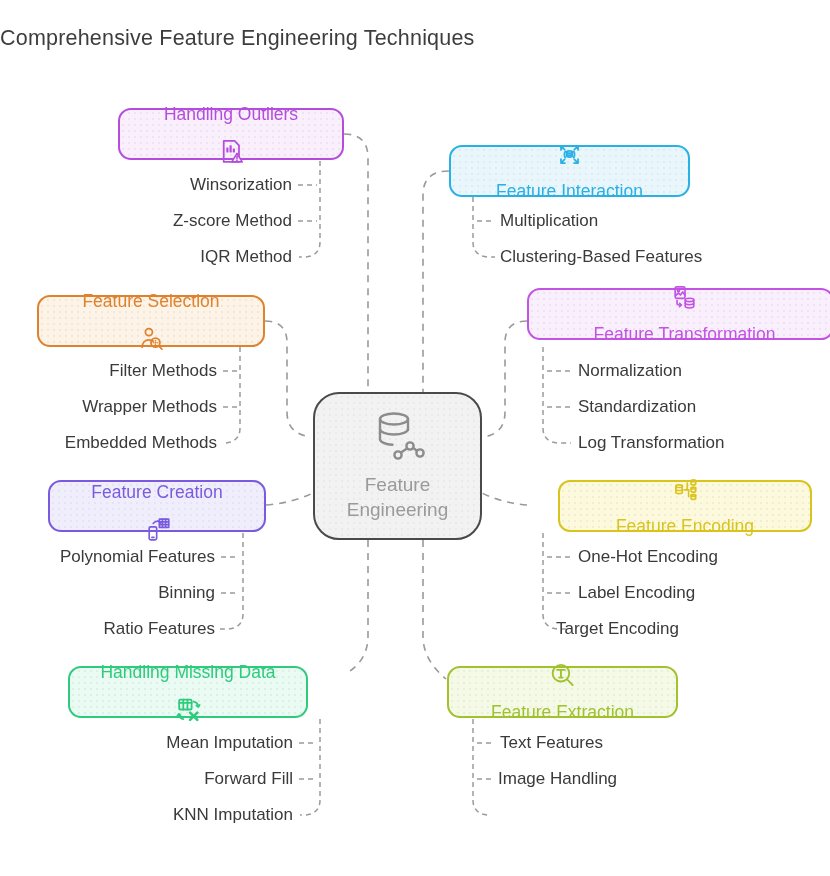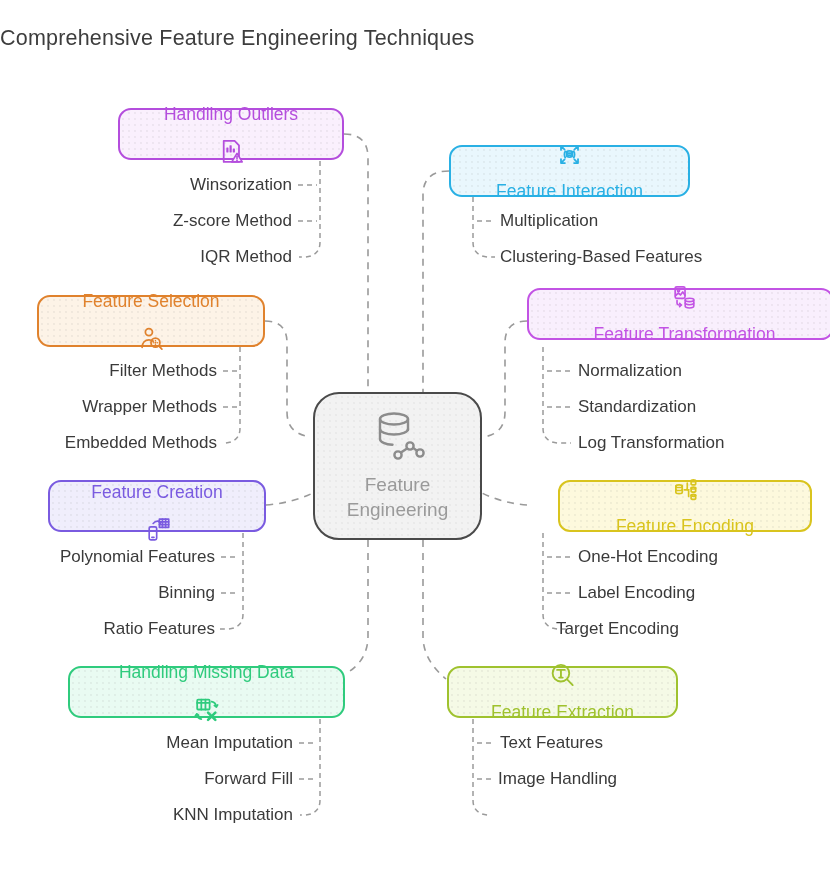--- a/index.html
+++ b/index.html
@@ -218,21 +218,21 @@
           <ellipse cx="20.6" cy="11.6" rx="2.2" ry=".95"></ellipse>
           <path d="M18.4 11.6 v3 c0 .55 1 .95 2.2 .95 s2.2 -.4 2.2 -.95 v-3"></path>
           <ellipse cx="20.6" cy="18.6" rx="2.2" ry=".95"></ellipse>
           <path d="M18.4 18.6 v3 c0 .55 1 .95 2.2 .95 s2.2 -.4 2.2 -.95 v-3"></path>
         </g>
       </svg>
     </span>
     <span class="nlabel">Feature Encoding</span>
   </div>
 
-  <div class="nbox" style="left: 68px; top: 666px; width: 277px; justify-content: center; --accent: #2fcb7d; --bg: #e9fbf2;">
+  <div class="nbox" style="left: 68px; top: 666px; width: 240px; justify-content: center; --accent: #2fcb7d; --bg: #e9fbf2;">
     <span class="nlabel">Handling Missing Data</span>
     <span class="nicon">
       <svg width="27" height="27" viewBox="0 0 26 26" fill="none" stroke="currentColor" stroke-width="1.7" stroke-linecap="round" stroke-linejoin="round">
         <rect x="4" y="3.5" width="12" height="9.5" rx="1"></rect>
         <path d="M4 6.7 h12 M8 3.5 v9.5 M12 3.5 v9.5"></path>
         <path d="M18 5.5 c2.6 .6 4.2 2.2 4.4 4.8"></path>
         <path d="M20.6 9.2 l1.8 1.3 1.3 -1.8"></path>
         <path d="M8 22.2 c-2.6 -.6 -4.2 -2.2 -4.4 -4.8"></path>
         <path d="M5.4 18.6 l-1.8 -1.3 -1.3 1.8"></path>
         <path d="M14.5 16 l7 7 M21.5 16 l-7 7" stroke-width="2.5"></path>

